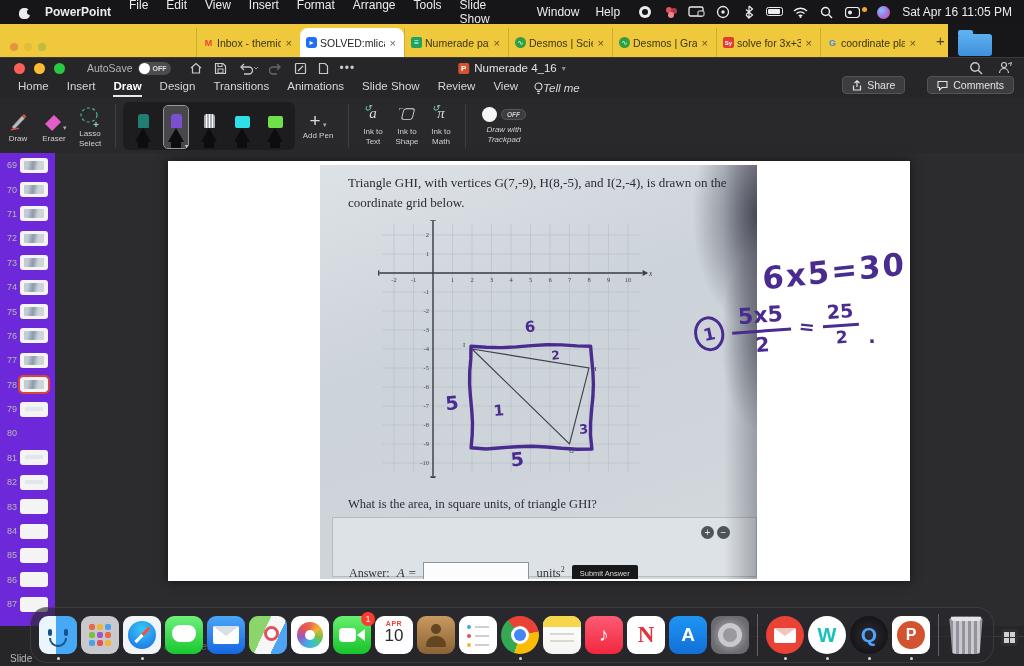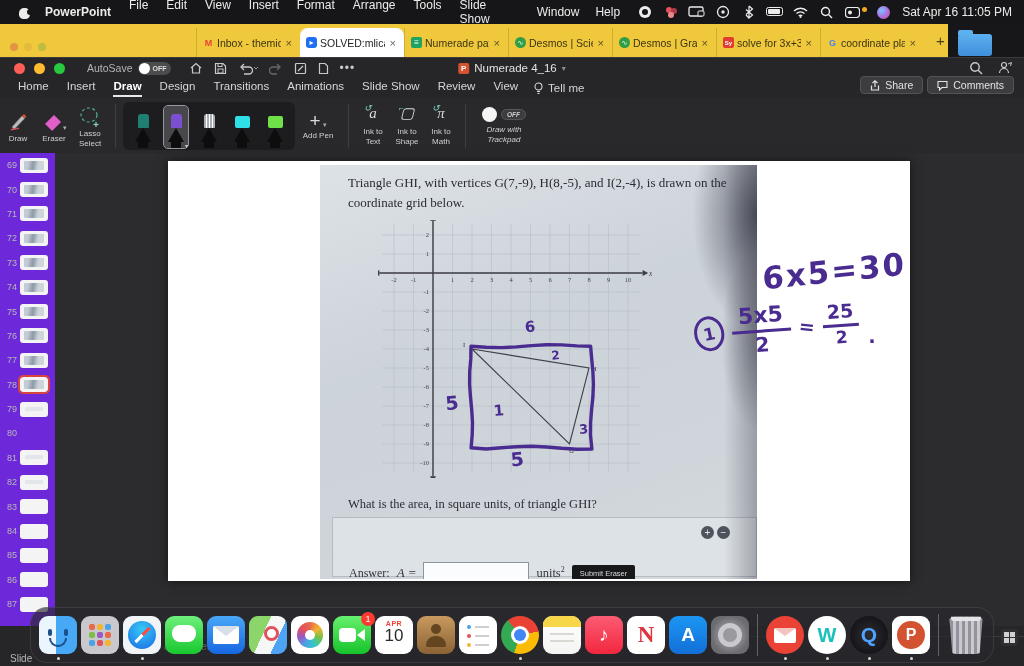--- a/index.html
+++ b/index.html
@@ -62,22 +62,22 @@
   .more-dots{color:#c9c9c9;font-size:12px;letter-spacing:1px;}
   .doc-title{position:absolute;left:50%;transform:translateX(-50%);display:flex;align-items:center;gap:5px;color:#e3e3e3;font-size:11.5px;}
   .pptdoc{width:11px;height:11px;border-radius:2px;background:#d35230;color:#fff;font-size:8px;font-weight:bold;display:flex;align-items:center;justify-content:center;}
   .t-chev{color:#8f8f8f;font-size:8px;}
   .tb-right{position:absolute;right:12px;top:3px;display:flex;gap:14px;align-items:center;}
   
   .ribbontabs{position:absolute;top:20px;left:0;right:0;height:20px;display:flex;align-items:center;font-size:11.5px;color:#d6d6d6;}
   .ribbon-tab{margin-left:18px;padding-bottom:3px;cursor:default;}
   .ribbon-tab:first-child{margin-left:18px;}
   .ribbon-tab.active{color:#fff;font-weight:bold;border-bottom:2px solid #e8e8e8;}
-  .tellme{display:flex;align-items:center;gap:5px;margin-left:16px;color:#d6d6d6;}
-  .rb-right{position:absolute;right:10px;top:-2px;display:flex;gap:4px;}
+  .tellme{display:flex;align-items:center;margin-left:16px;color:#d6d6d6;font-style:italic;}
+  .rb-right{position:absolute;right:10px;top:-2px;display:flex;gap:22px;}
   .chipbtn{display:flex;align-items:center;gap:5px;background:#3d3d3f;border:1px solid #535355;border-radius:4px;
            color:#e2e2e2;font-size:10.5px;padding:2px 9px;}
   
   .toolbar{position:absolute;top:40px;left:0;right:0;height:55px;background:#29292b;border-bottom:1px solid #161617;
            display:flex;align-items:center;}
   .tool{width:34px;text-align:center;color:#cfcfcf;font-size:8px;line-height:1.15;margin:0 1px;}
   .tool .ticon{height:26px;display:flex;align-items:center;justify-content:center;}
   .vsep{width:1px;height:44px;background:#3e3e40;margin:0 7px;flex:none;}
   .pengal{background:#1d1d1f;border-radius:6px;height:48px;display:flex;align-items:flex-end;gap:9px;padding:2px 8px;box-sizing:border-box;}
   .pen{width:24px;height:42px;display:flex;flex-direction:column;align-items:center;justify-content:flex-end;position:relative;border-radius:4px;}
@@ -703,21 +703,21 @@
           <div class="ans-panel">
             <div class="zoom-ctrls">
               <span class="zc">+</span>
               <span class="zc">−</span>
             </div>
             <div class="ans-row">
               <span class="ans-label">Answer:</span>
               <span class="ans-var">A =</span>
               <span class="ans-input"></span>
               <span class="ans-units"><span>units</span><sup>2</sup></span>
-              <span class="submit">Submit Eraser</span>
+              <span class="submit">Submit Answer</span>
             </div>
           </div>
           <div class="hand-shadow"></div>
         </div>
         <div class="ink ink1">6x5=30</div>
         <div class="ink ink2">
           <span class="circ">1</span>
           <span class="frac">
             <span class="fn">5x5</span>
             <span class="fd">2</span>

